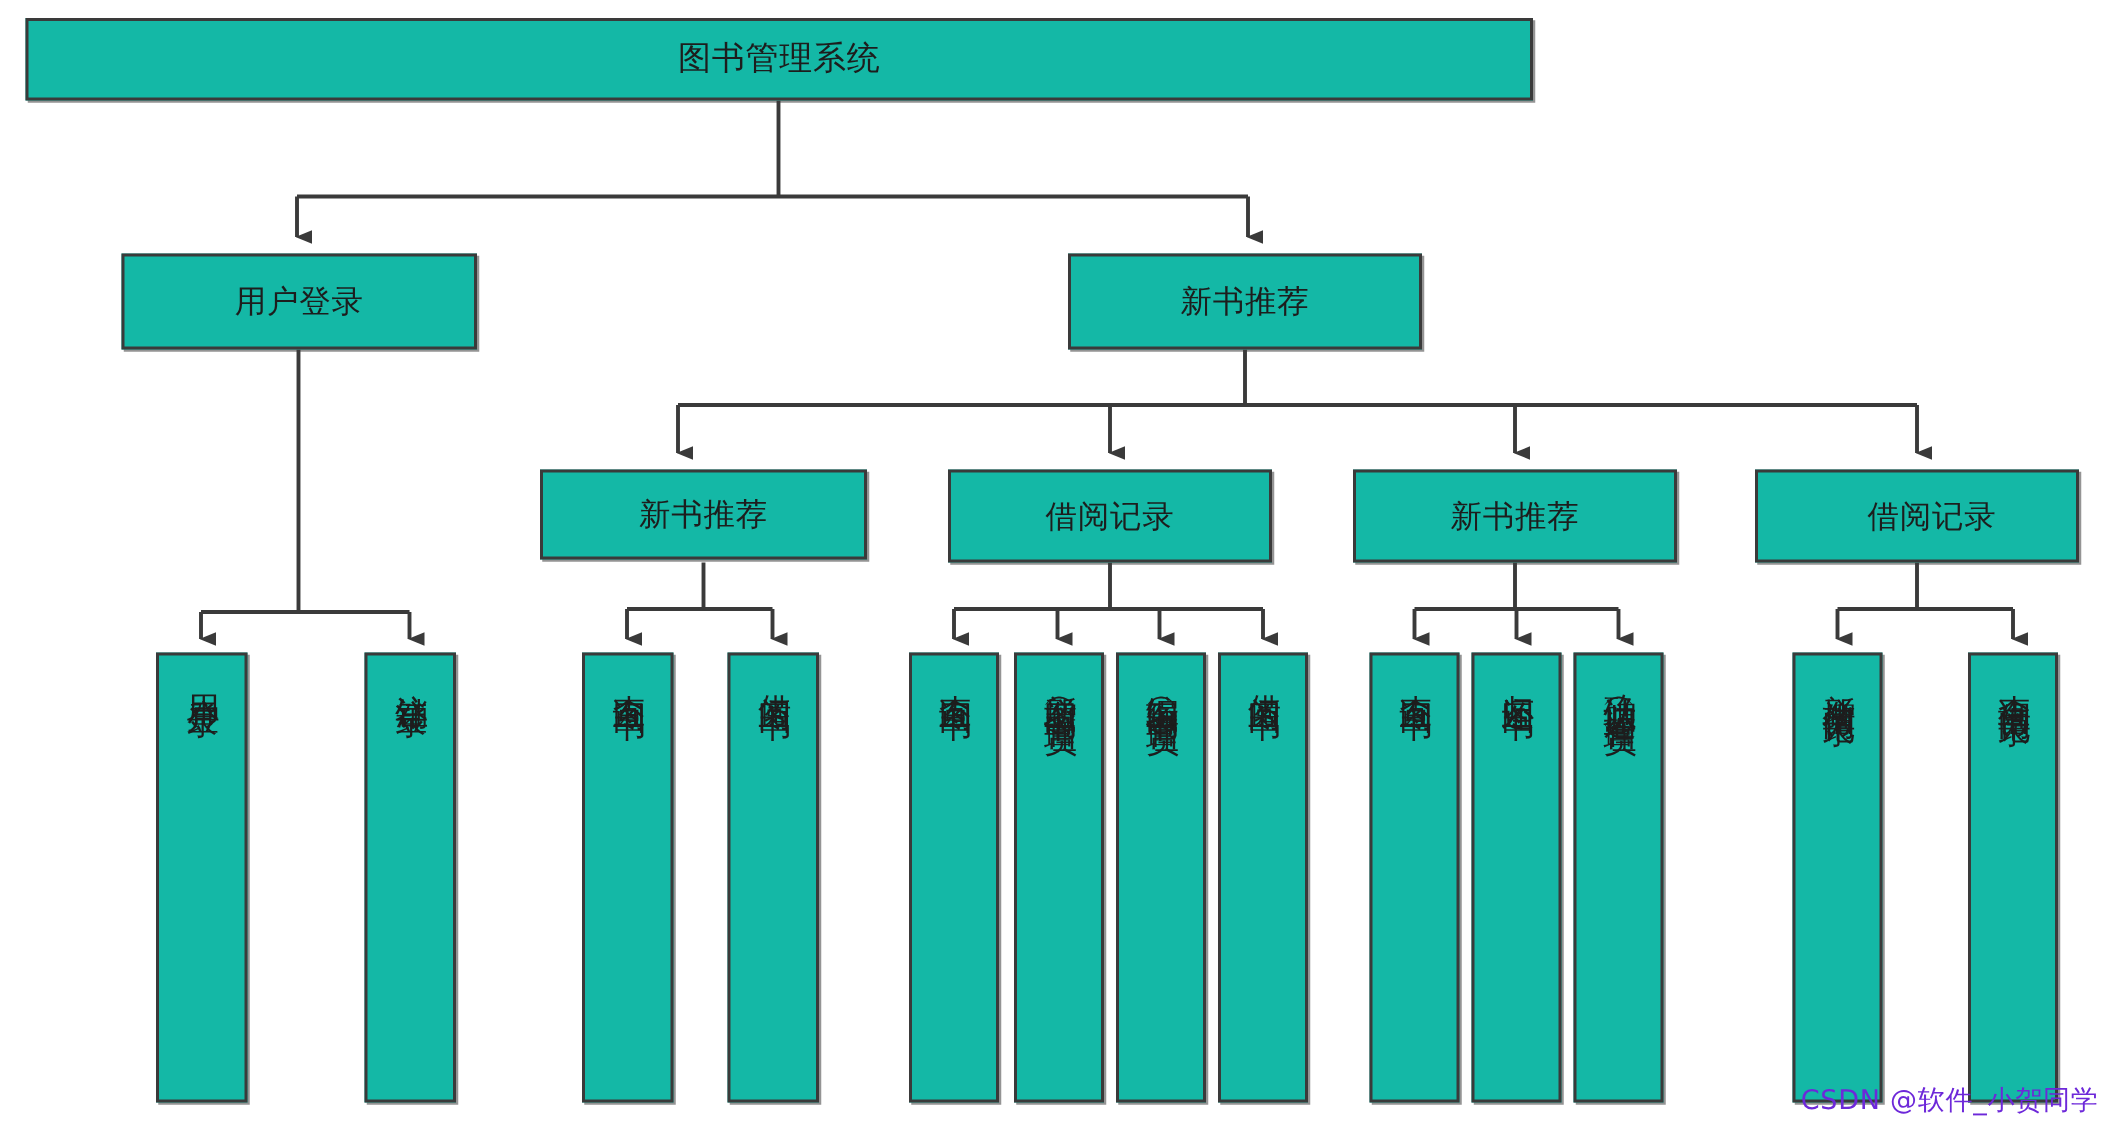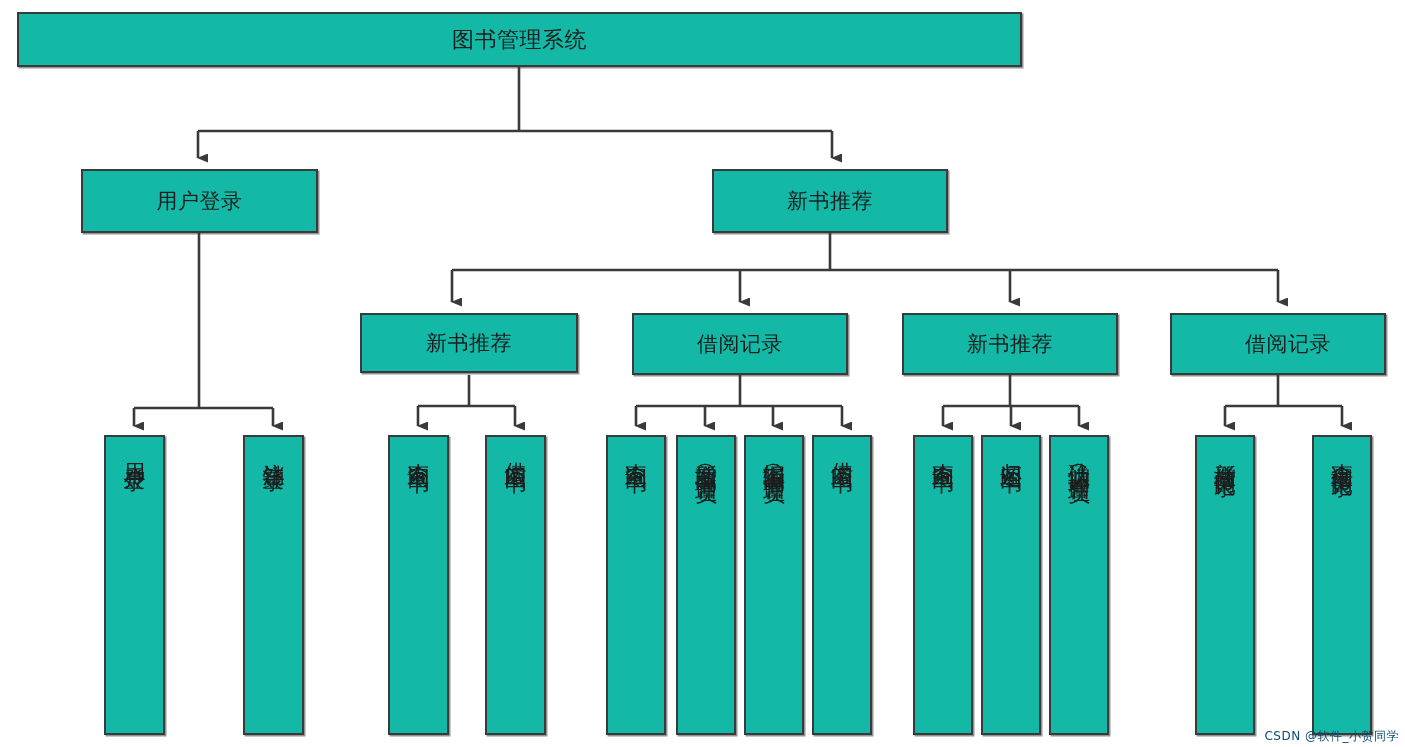--- a/index.html
+++ b/index.html
@@ -55,22 +55,22 @@
     letter-spacing: 3px;
     line-height: 1;
     white-space: normal;
     max-height: 100%;
   }
   .node.root .label { font-size: 22px; }
   #watermark {
     position: absolute;
     right: 6px;
     bottom: 2px;
-    font-size: 12px;
-    color: #0c4a6e;
+    font-size: 18px;
+    color: #6d28d9;
     letter-spacing: 0.5px;
     white-space: nowrap;
     user-select: none;
   }
 </style>
 </head>
 <body>
 
 <div id="canvas">
 

